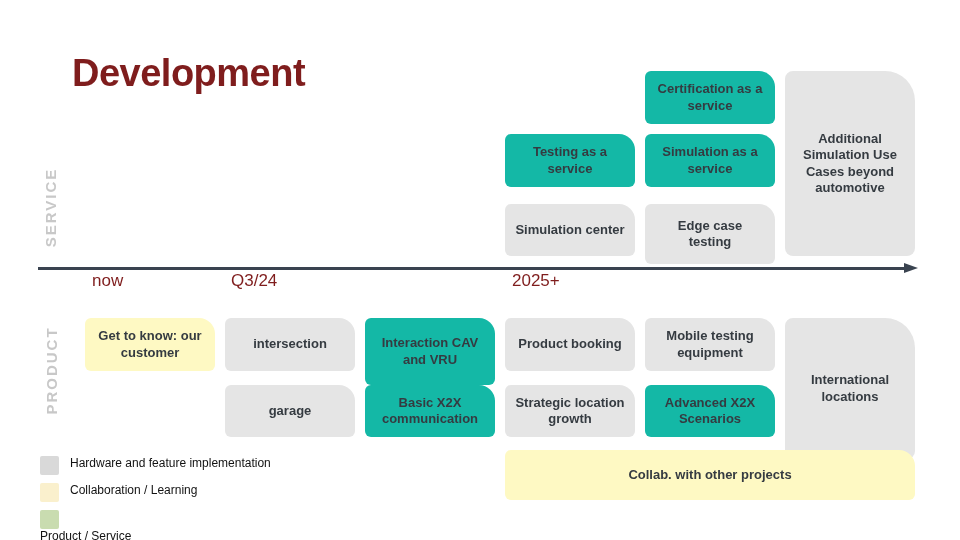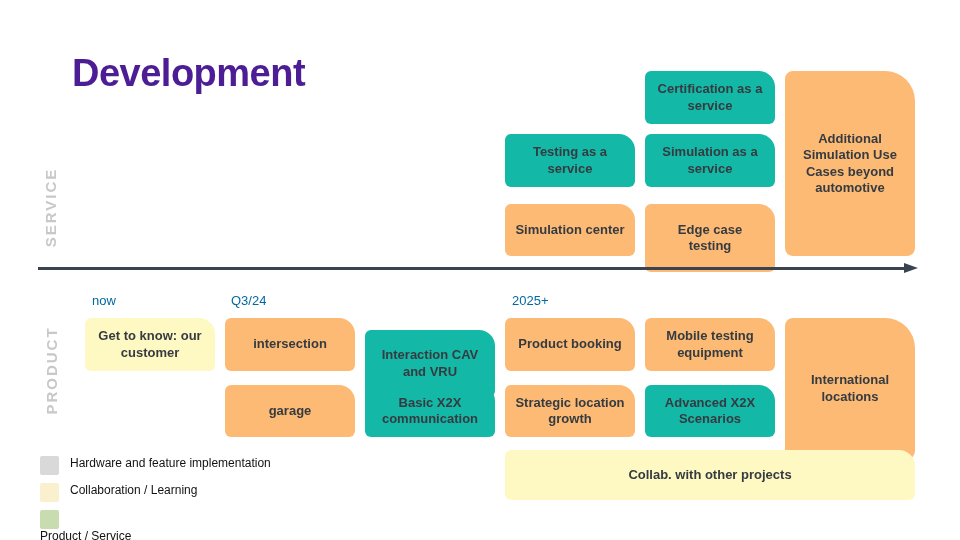--- a/index.html
+++ b/index.html
@@ -2,49 +2,49 @@
 <html><head>
 <meta charset="utf-8">
 <style>
   html,body{margin:0;padding:0;background:#ffffff;}
   .slide{
     position:relative;width:960px;height:540px;background:#ffffff;overflow:hidden;
     font-family:"Liberation Sans", sans-serif;
   }
   .title{
     position:absolute;left:72px;top:52px;font-size:38px;font-weight:700;
-    color:#4c1d95;letter-spacing:-0.5px;
+    color:#7f1d1d;letter-spacing:-0.5px;
   }
   .vlabel{
     position:absolute;width:130px;text-align:center;
     color:#c8c8c8;font-size:15px;font-weight:700;letter-spacing:2px;
     transform:rotate(-90deg);transform-origin:center center;
   }
   .vlabel.service{left:-15px;top:199px;}
   .vlabel.product{left:-14px;top:362px;}
   .box{
     position:absolute;width:130px;border-radius:6px 16px 6px 6px;
     display:flex;align-items:center;justify-content:center;text-align:center;
     font-size:13px;font-weight:700;color:#353b41;line-height:1.25;
     padding:0 10px;box-sizing:border-box;
   }
   .big{border-radius:8px 30px 8px 8px;}
   .wide{width:410px;}
   .green{background:#14b8a6;}
-  .gray{background:#fdba74;}
+  .gray{background:#e5e5e5;}
   .yellow{background:#fef9c3;}
   .c1{left:85px;}.c2{left:225px;}.c3{left:365px;}.c4{505px;left:505px;}
   .c5{left:645px;}.c6{left:785px;}
   .tl-line{position:absolute;left:38px;top:267px;width:868px;height:3px;background:#3a4350;}
   .tl-head{
     position:absolute;left:904px;top:263px;width:0;height:0;
     border-top:5.5px solid transparent;border-bottom:5.5px solid transparent;
     border-left:14px solid #3a4350;
   }
-  .tick{position:absolute;top:293px;font-size:13px;color:#0369a1;}
+  .tick{position:absolute;top:271px;font-size:17px;color:#7f1d1d;}
   .tick.t-now{left:92px;}
   .tick.t-q324{left:231px;}
   .tick.t-2025{left:512px;}
   .legend-item{position:absolute;left:40px;display:flex;align-items:flex-start;}
   .legend-item .sw{width:19px;height:19px;margin-right:11px;border-radius:2px;}
   .legend-item .lbl{font-size:12px;color:#121212;}
   .li-0{top:456px;}.li-1{top:483px;}.li-2{top:510px;flex-direction:column;}
   .sw-gray{background:#d9d9d9;}
   .sw-yellow{background:#faf0cd;}
   .sw-green{background:#c9dcb0;}
@@ -64,40 +64,40 @@
   </div>
   <div class="box green c4" style="top:134px;height:53px">
     <span>Testing as a service</span>
   </div>
   <div class="box green c5" style="top:134px;height:53px">
     <span>Simulation as a service</span>
   </div>
   <div class="box gray c4" style="top:204px;height:52px">
     <span>Simulation center</span>
   </div>
-  <div class="box gray c5" style="top:204px;height:68px">
+  <div class="box gray c5" style="top:204px;height:60px">
     <span>Edge case testing</span>
   </div>
   <div class="box gray big c6" style="top:71px;height:185px">
     <span>Additional Simulation Use Cases beyond automotive</span>
   </div>
 
   <div class="tl-line"></div>
   <div class="tl-head"></div>
   <div class="tick t-now">now</div>
   <div class="tick t-q324">Q3/24</div>
   <div class="tick t-2025">2025+</div>
 
   <div class="box yellow c1" style="top:318px;height:53px">
     <span>Get to know: our customer</span>
   </div>
   <div class="box gray c2" style="top:318px;height:53px">
     <span>intersection</span>
   </div>
-  <div class="box green c3" style="top:330px;height:67px">
+  <div class="box green c3" style="top:318px;height:67px">
     <span>Interaction CAV and VRU</span>
   </div>
   <div class="box gray c4" style="top:318px;height:53px">
     <span>Product booking</span>
   </div>
   <div class="box gray c5" style="top:318px;height:53px">
     <span>Mobile testing equipment</span>
   </div>
   <div class="box gray c2" style="top:385px;height:52px">
     <span>garage</span>

